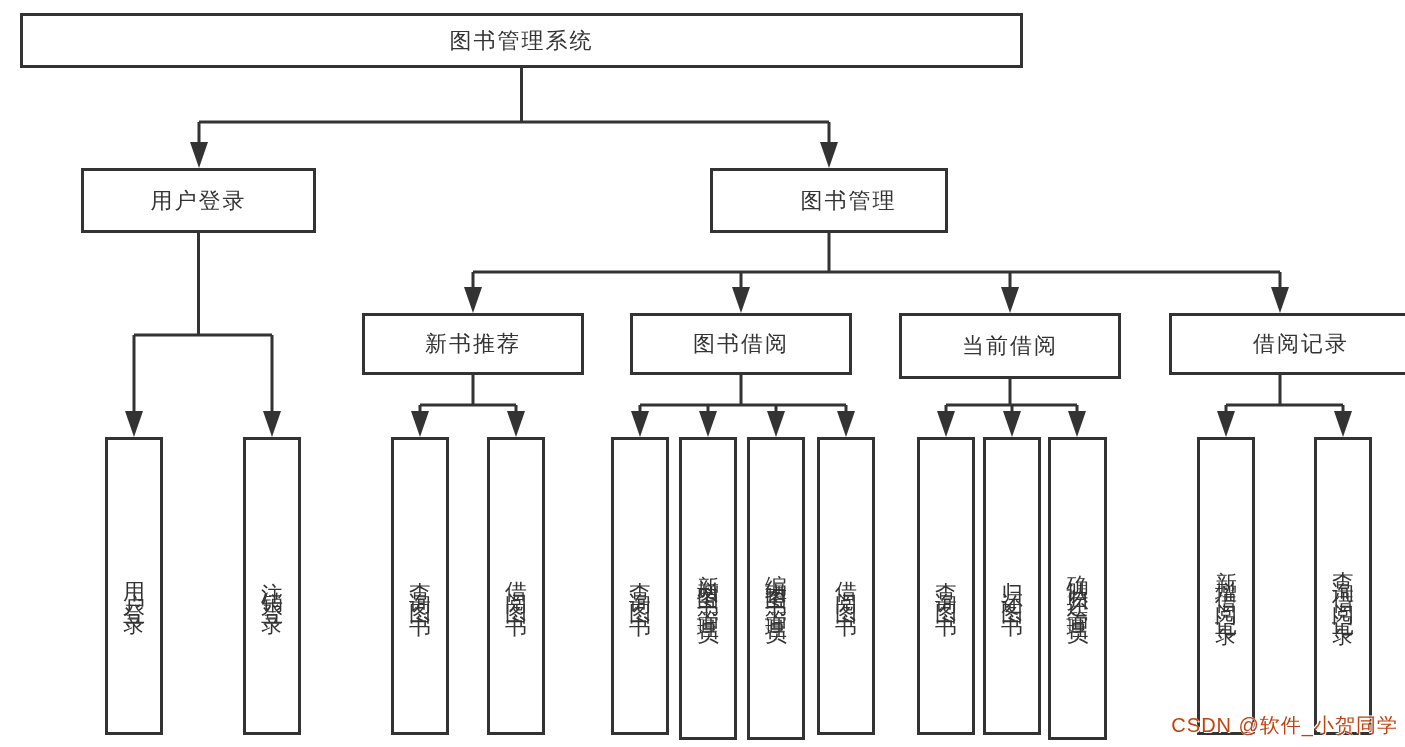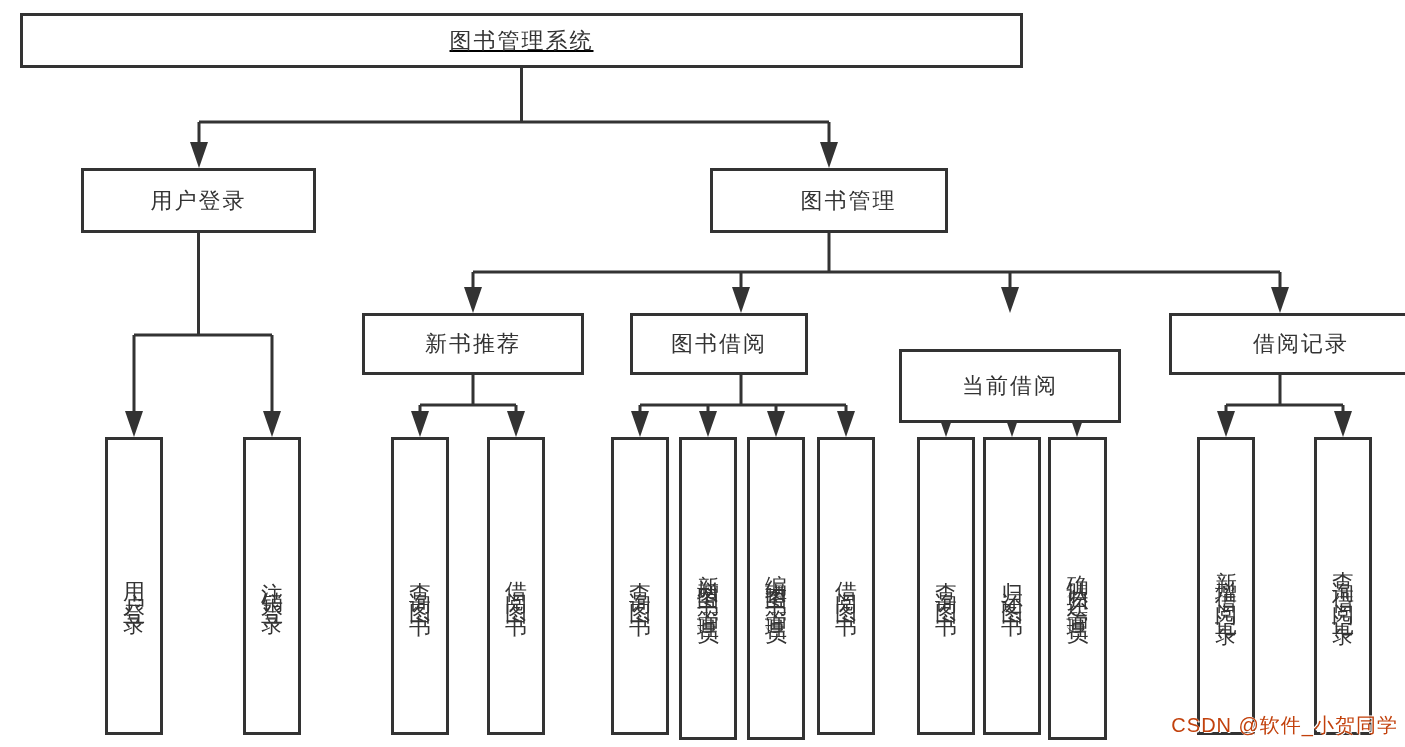--- a/index.html
+++ b/index.html
@@ -101,38 +101,38 @@
       <polygon points="767,411 785,411 776,437"></polygon>
       <polygon points="837,411 855,411 846,437"></polygon>
       <polygon points="937,411 955,411 946,437"></polygon>
       <polygon points="1003,411 1021,411 1012,437"></polygon>
       <polygon points="1068,411 1086,411 1077,437"></polygon>
       <polygon points="1217,411 1235,411 1226,437"></polygon>
       <polygon points="1334,411 1352,411 1343,437"></polygon>
     </g>
   </svg>
 
-  <div class="node" style="left:20px; top:13px; width:1003px; height:55px;text-decoration:underline;">
+  <div class="node" style="left:20px; top:13px; width:1003px; height:55px;">
     <span class="lbl">图书管理系统</span>
   </div>
 
   <div class="node" style="left:81px; top:168px; width:235px; height:65px;">
     <span class="lbl">用户登录</span>
   </div>
   <div class="node" style="left:710px; top:168px; width:238px; height:65px;padding-left:39px;">
     <span class="lbl">图书管理</span>
   </div>
 
   <div class="node" style="left:362px; top:313px; width:222px; height:62px;">
     <span class="lbl">新书推荐</span>
   </div>
-  <div class="node" style="left:630px; top:313px; width:178px; height:62px;">
+  <div class="node" style="left:630px; top:313px; width:222px; height:62px;">
     <span class="lbl">图书借阅</span>
   </div>
-  <div class="node" style="left:899px; top:313px; width:222px; height:74px;margin-top:36px;">
+  <div class="node" style="left:899px; top:313px; width:222px; height:66px;">
     <span class="lbl">当前借阅</span>
   </div>
   <div class="node" style="left:1169px; top:313px; width:264px; height:62px;">
     <span class="lbl">借阅记录</span>
   </div>
 
   <div class="leaf" style="left:105px;">
     <span class="vlbl">用户登录</span>
   </div>
   <div class="leaf" style="left:243px;">

